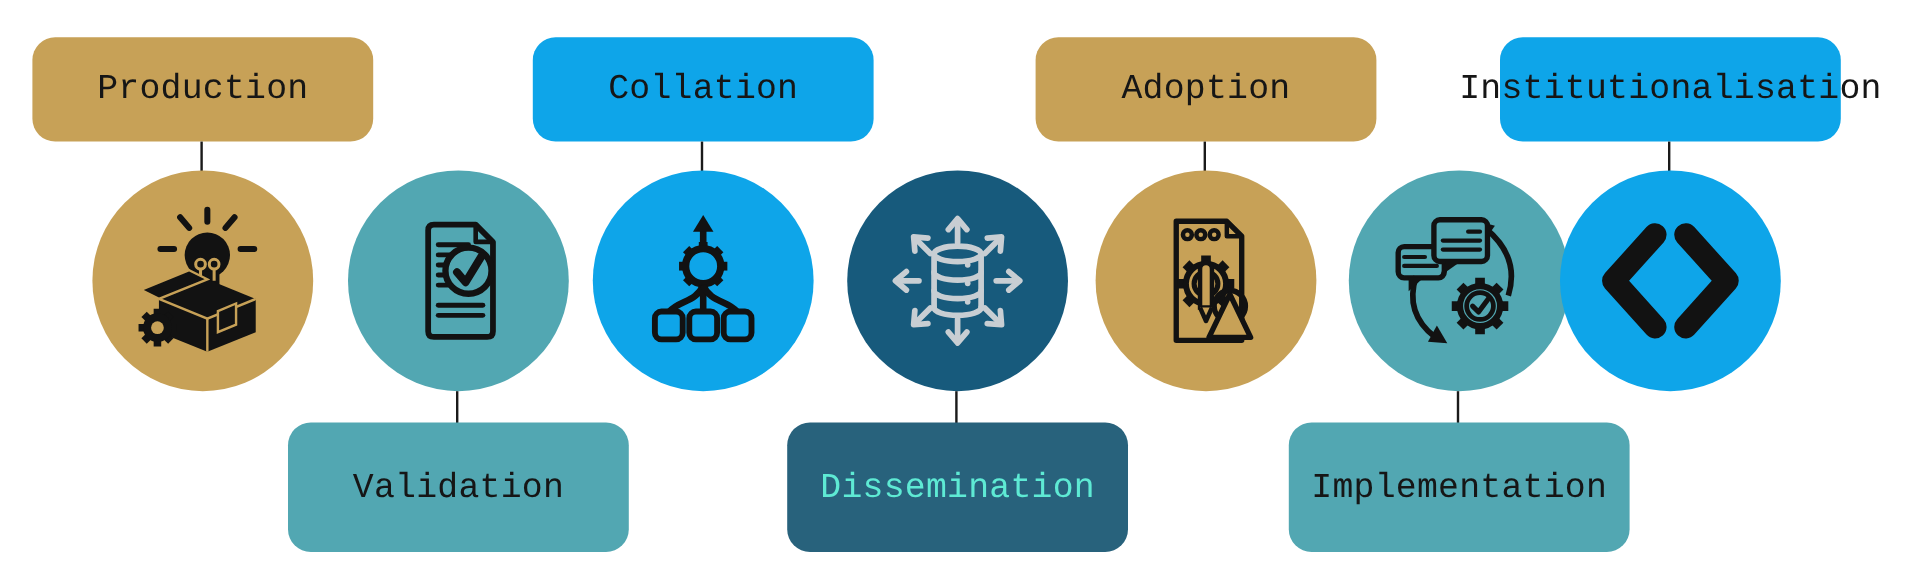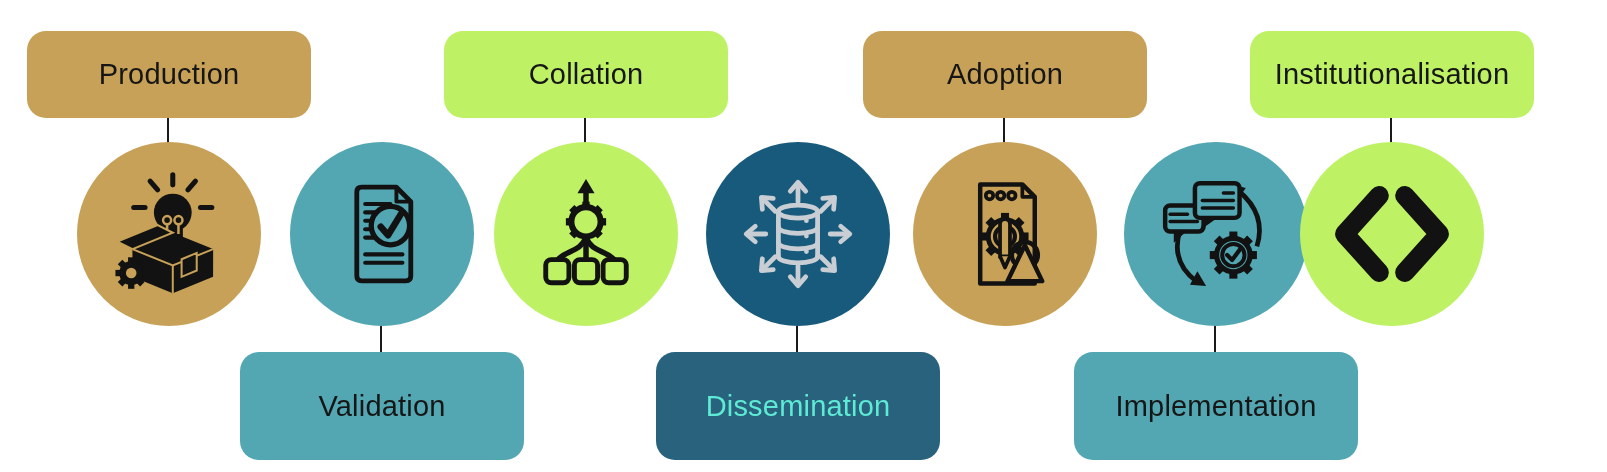--- a/index.html
+++ b/index.html
@@ -1,38 +1,38 @@
 <!DOCTYPE html>
 <html><head>
 <meta charset="utf-8">
 <style>
   html,body{margin:0;padding:0;background:#ffffff;}
   .canvas{
     position:relative;width:1607px;height:472px;background:#ffffff;
-    font-family:Liberation Sans, sans-serif;overflow:hidden;
+    font-family:Liberation Mono, monospace;overflow:hidden;
   }
   .stage{position:absolute;top:0;height:472px;width:184px;}
   .c1{left:77px}.c2{left:290px}.c3{left:494px}.c4{left:706px}.c5{left:913px}.c6{left:1124px}.c7{left:1300px}
   .label-box{
     position:absolute;left:-50px;width:284px;height:87px;border-radius:19px;
     display:flex;align-items:center;justify-content:center;
   }
   .stage.top .label-box{top:31px}
   .stage.bottom .label-box{top:352px;height:108px}
   .connector{position:absolute;left:90px;width:2px;background:#1a1a1a;}
   .stage.top .connector{top:118px;height:25px}
   .stage.bottom .connector{top:326px;height:27px}
   .circle{
     position:absolute;top:142px;left:0;width:184px;height:184px;border-radius:50%;
     display:flex;align-items:center;justify-content:center;
   }
   .label-text{font-size:29px;font-weight:500;color:#161616;white-space:nowrap;letter-spacing:.2px}
   .variant-gold .label-box,.variant-gold .circle{background:#C7A157}
   .variant-teal .label-box,.variant-teal .circle{background:#52A7B2}
-  .variant-blue .label-box,.variant-blue .circle{background:#bef264}
+  .variant-blue .label-box,.variant-blue .circle{background:#0ea5e9}
   .variant-navy .label-box{background:#28627C}
   .variant-navy .circle{background:#175A7C}
   .variant-navy .label-text{color:#5eead4}
   svg{display:block}
 </style>
 </head>
 <body>
 
 <div class="canvas">
 

